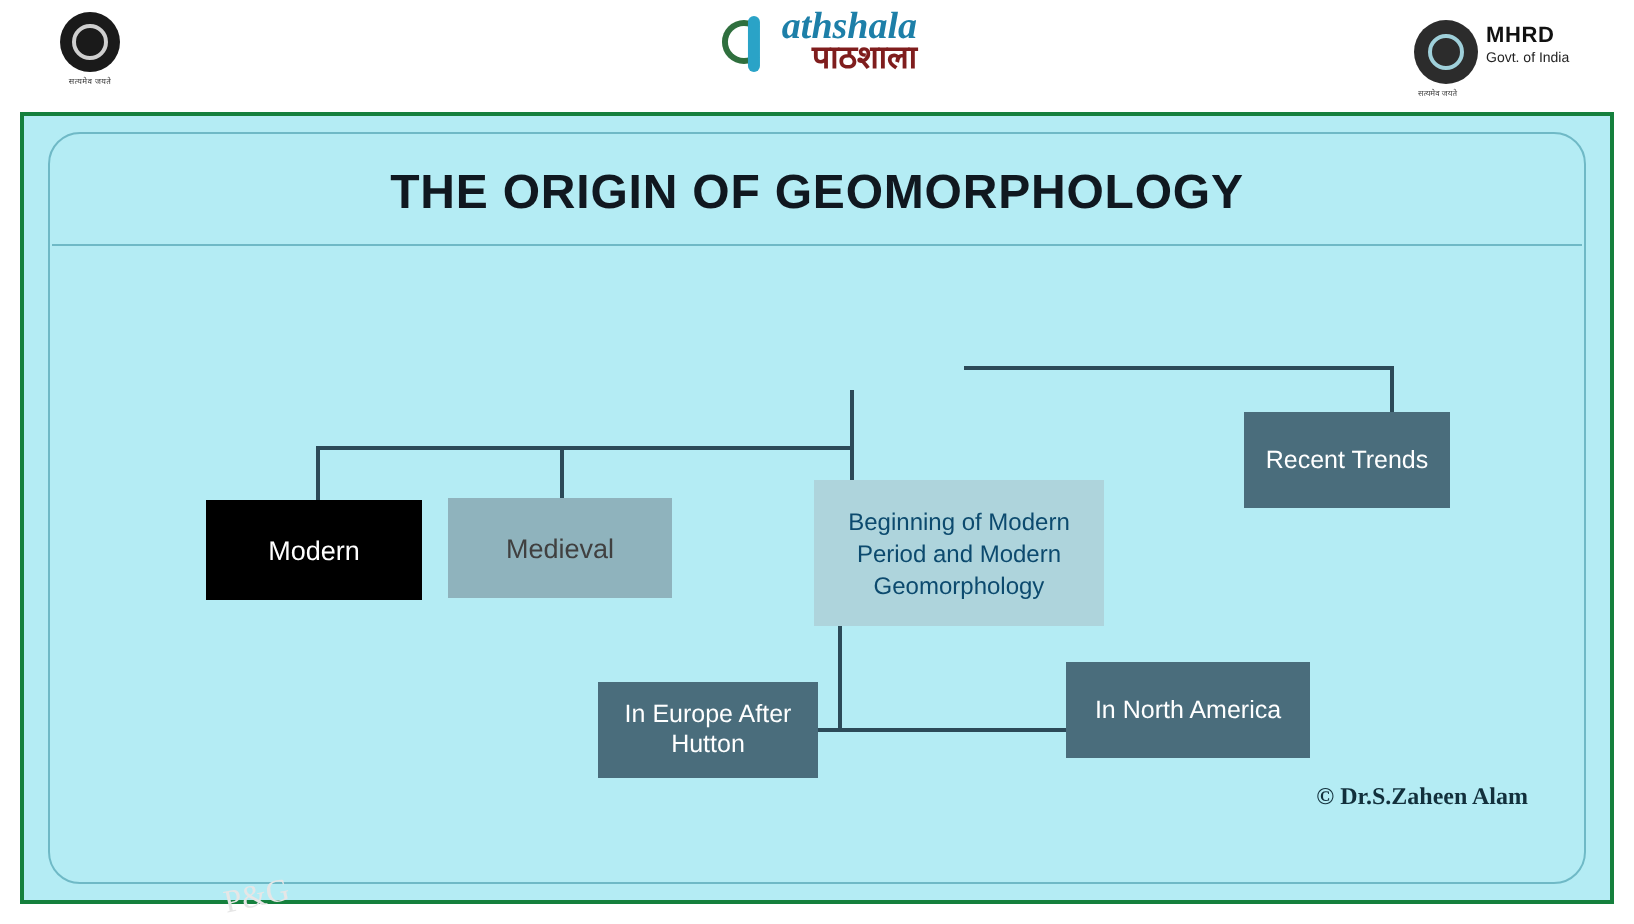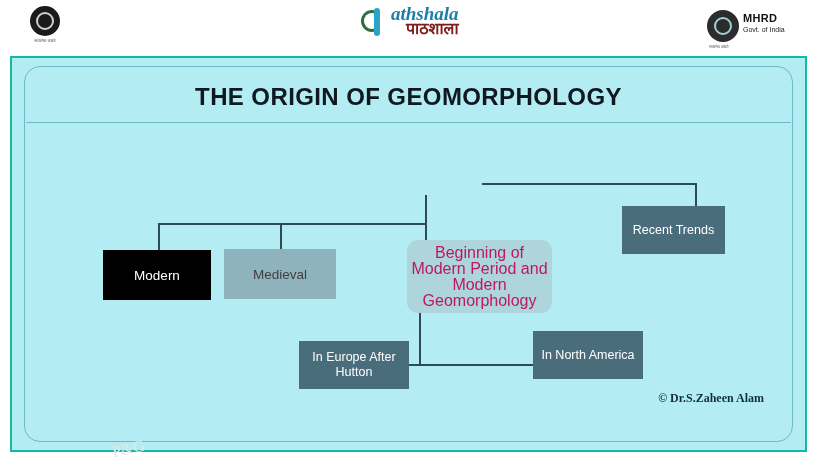--- a/index.html
+++ b/index.html
@@ -155,21 +155,21 @@
     font-size: 4px;
     color: #444;
   }
 
   
   .board {
     position: absolute;
     left: 10px; top: 56px;
     width: 797px; height: 396px;
     background: #b4ecf4;
-    border: 2px solid #14b8a6;
+    border: 2px solid #15803d;
     box-sizing: border-box;
     padding-left: 40px;
   }
   .board-inner {
     position: absolute;
     left: 12px; top: 8px;
     right: 12px; bottom: 8px;
     background: #b4ecf4;
     border: 1px solid #6fb9c6;
     border-radius: 16px;
@@ -211,23 +211,23 @@
     text-align: center;
     font-size: 12.5px;
     line-height: 15px;
     padding: 2px 4px;
   }
 
   .n-origin      { left: 345px; top: 26px;  width: 112px; height: 46px;  background: #4a6d7c; color: #ffffff; font-size: 13px; }
   .n-recent      { left: 597px; top: 83px;  width: 103px; height: 48px;  background: #4a6d7c; color: #ffffff; font-size: 12.5px; }
   .n-ancient     { left: 78px;  top: 127px; width: 108px; height: 50px;  background: #000000; color: #ffffff; font-size: 13.5px; }
   .n-medieval    { left: 199px; top: 126px; width: 112px; height: 50px;  background: #8fb3bd; color: #404040; font-size: 13.5px; }
-  .n-beginning   { left: 382px; top: 117px; width: 145px; height: 73px;  background: #aed4dc; color: #be185d; font-size: 16px; line-height: 16px; border-radius: 11px; }
+  .n-beginning   { left: 382px; top: 117px; width: 145px; height: 73px;  background: #aed4dc; color: #0c4a6e; font-size: 12px; line-height: 16px; }
   .n-europe      { left: 274px; top: 218px; width: 110px; height: 48px;  background: #4a6d7c; color: #ffffff; font-size: 12.5px; line-height: 15px; }
-  .n-america     { left: 508px; top: 208px; width: 110px; height: 48px;  background: #4a6d7c; color: #ffffff; font-size: 12.5px; line-height: 15px; }
+  .n-america     { left: 508px; top: 208px; width: 122px; height: 48px;  background: #4a6d7c; color: #ffffff; font-size: 12.5px; line-height: 15px; }
 
   .connector {
     position: absolute;
     background: #2c4a58;
   }
 
   .credit {
     position: absolute;
     right: 28px; bottom: 35px;
     font-size: 12px;

